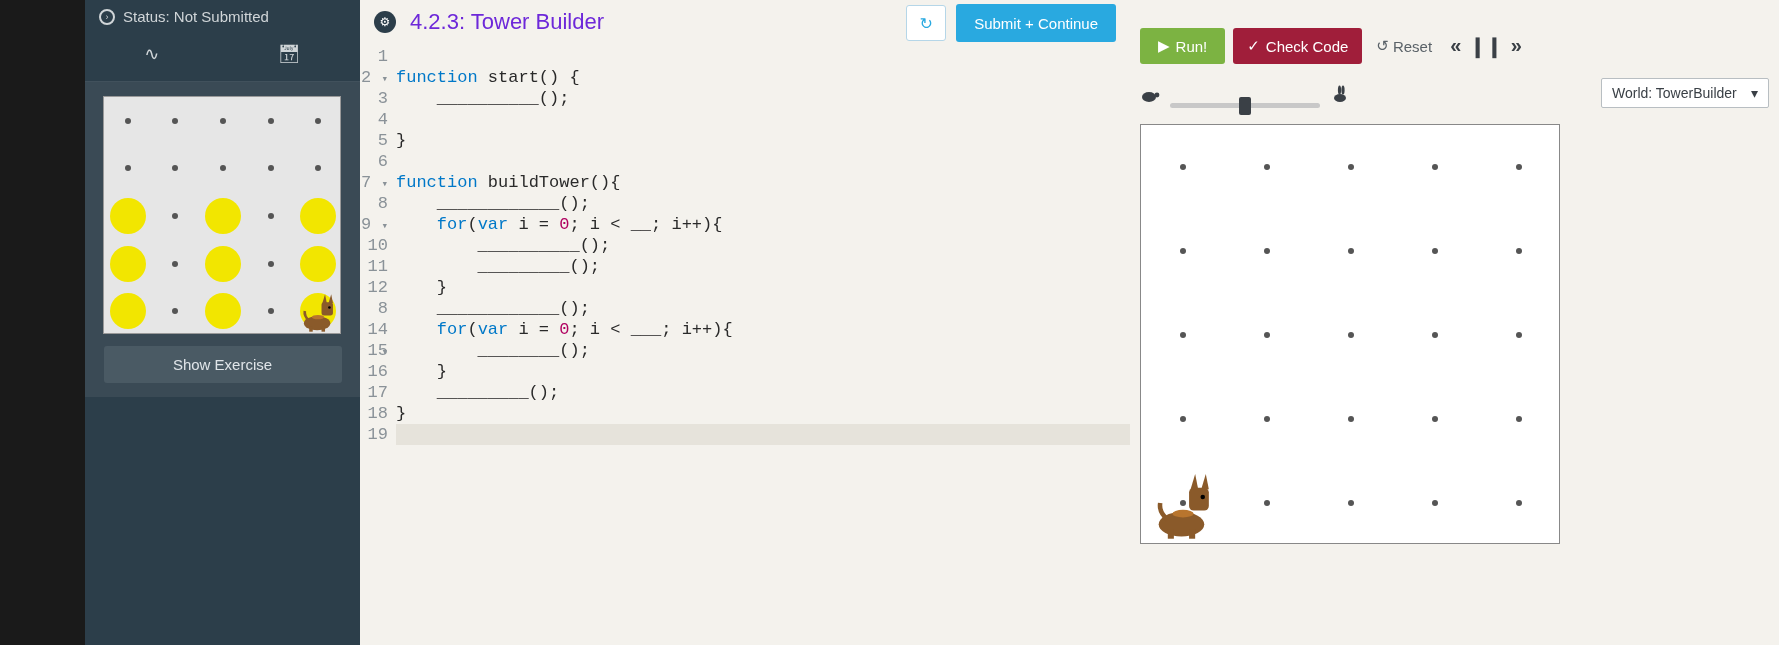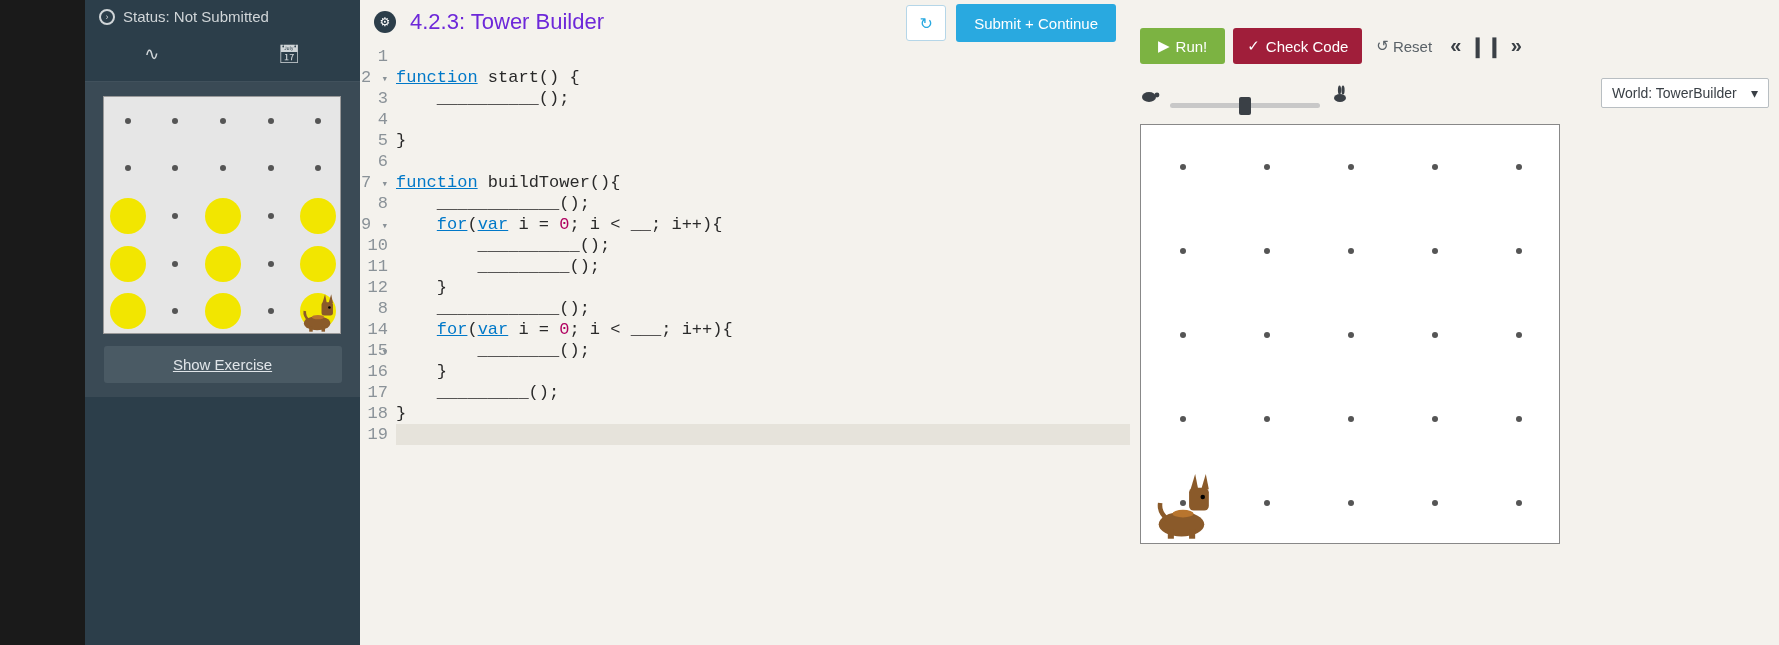--- a/index.html
+++ b/index.html
@@ -11,37 +11,37 @@
 .status-bar .circ { width:16px; height:16px; border:2px solid #d0d5d8; border-radius:50%; margin-right:8px; display:flex; align-items:center; justify-content:center; font-size:9px; }
 .mini-icons { display:flex; justify-content:space-around; padding:10px 0 16px 0; border-bottom:1px solid rgba(255,255,255,.1); }
 .mini-icons span { font-size:18px; color:#d0d5d8; }
 .result-label { padding:14px 16px; font-size:15px; color:#c6cdd2; background:#3a4a55; }
 .result-world-wrap { padding:14px 18px; background:#3a4a55; }
 .result-world { width:238px; height:238px; background:#e6e6e6; border:1px solid #999; position:relative; }
 .dot { position:absolute; width:6px; height:6px; background:#555; border-radius:50%; transform:translate(-50%,-50%); }
 .ball { position:absolute; width:34px; height:34px; background:#f2e600; border-radius:50%; transform:translate(-50%,-50%); }
 .karel { position:absolute; width:44px; height:44px; transform:translate(-50%,-50%); }
 .karel svg { width:100%; height:100%; }
-.show-exercise { display:block; margin:12px auto 0; width:238px; padding:10px 0; background:#4a5a64; color:#e0e5e9; border:none; font-size:15px; cursor:pointer; border-radius:3px;text-decoration:underline; }
+.show-exercise { display:block; margin:12px auto 0; width:238px; padding:10px 0; background:#4a5a64; color:#e0e5e9; border:none; font-size:15px; cursor:pointer; border-radius:3px; }
 
 
 .editor-panel { position:absolute; left:360px; top:0; width:770px; height:645px; background:#f4f2ed; }
 .editor-header { display:flex; align-items:center; padding:6px 14px 4px 14px; height:42px; }
 .gear { width:22px; height:22px; background:#2c3e4a; border-radius:50%; color:#fff; display:flex; align-items:center; justify-content:center; font-size:12px; margin-right:14px; }
 .title { font-size:22px; color:#6d28d9; font-weight:400; }
 .submit-row { position:absolute; right:14px; top:4px; display:flex; gap:10px; align-items:center; }
 .icon-btn { width:40px; height:36px; background:#fff; border:1px solid #b5d6e8; border-radius:3px; display:flex; align-items:center; justify-content:center; color:#29a9e0; font-size:16px; cursor:pointer; }
 .submit-btn { background:#29a9e0; color:#fff; border:none; padding:0 18px; height:38px; font-size:15px; border-radius:3px; cursor:pointer; font-weight:400; }
 .code-area { display:flex; font-family: 'Courier New', monospace; font-size:17px; line-height:21px; padding-top:4px; }
 .gutter { width:36px; text-align:right; color:#8a9298; padding-right:8px; user-select:none; }
 .gutter .ln { height:21px; }
 .fold { color:#8a9298; font-size:11px; position:relative; }
 .code { flex:1; color:#2a2a2a; white-space:pre; }
 .code .line { height:21px; }
-.kw { color:#0078c8;text-decoration:underline; }
+.kw { color:#0078c8; }
 .num { color:#b00060; }
 .current-line { background:#e6e3db; }
 .cursor-ibeam { position:absolute; left:800px; top:542px; font-size:18px; color:#555; font-family:serif; }
 
 
 .right-panel { position:absolute; left:1130px; top:0; width:649px; height:645px; background:#f4f2ed; }
 .right-tabs { display:flex; background:#2c3e4a; height:42px; align-items:stretch; color:#b8c2c8; font-size:14px; }
 .right-tabs .tab { padding:0 16px; display:flex; align-items:center; cursor:pointer; border-right:1px solid rgba(255,255,255,0.15); }
 .right-tabs .tab.active { color:#fff; position:relative; }
 .right-tabs .tab.active::after { content:''; position:absolute; left:50%; bottom:-7px; transform:translateX(-50%); border:7px solid transparent; border-top-color:#2c3e4a; }

